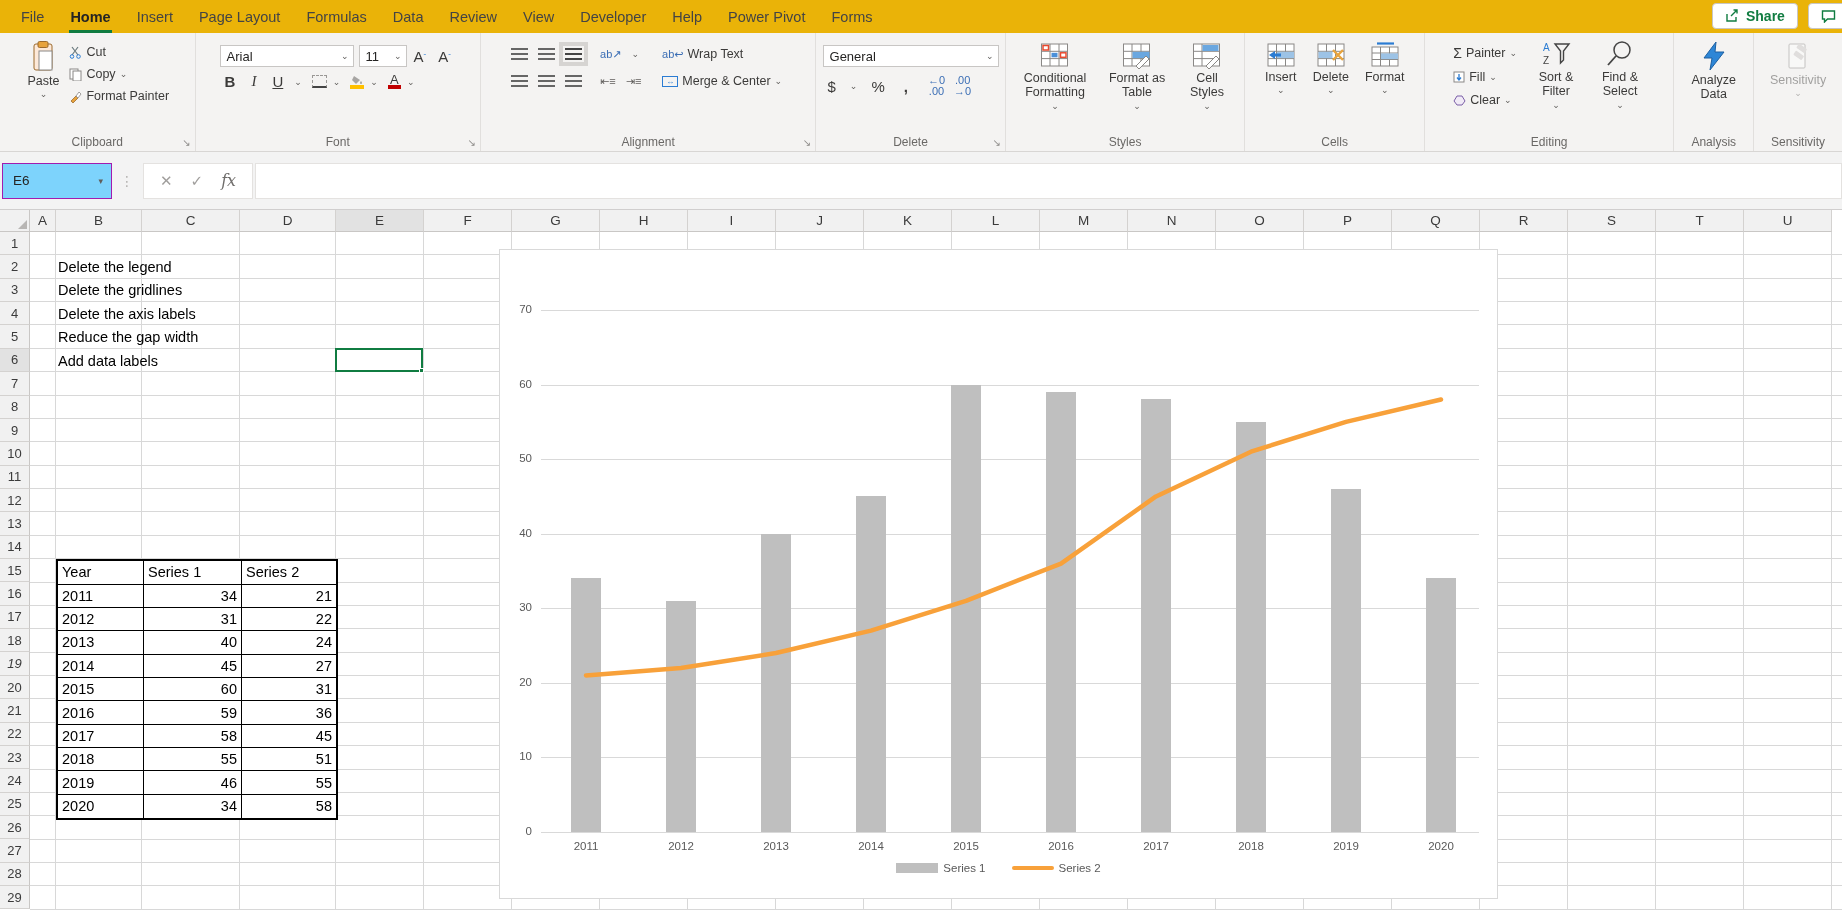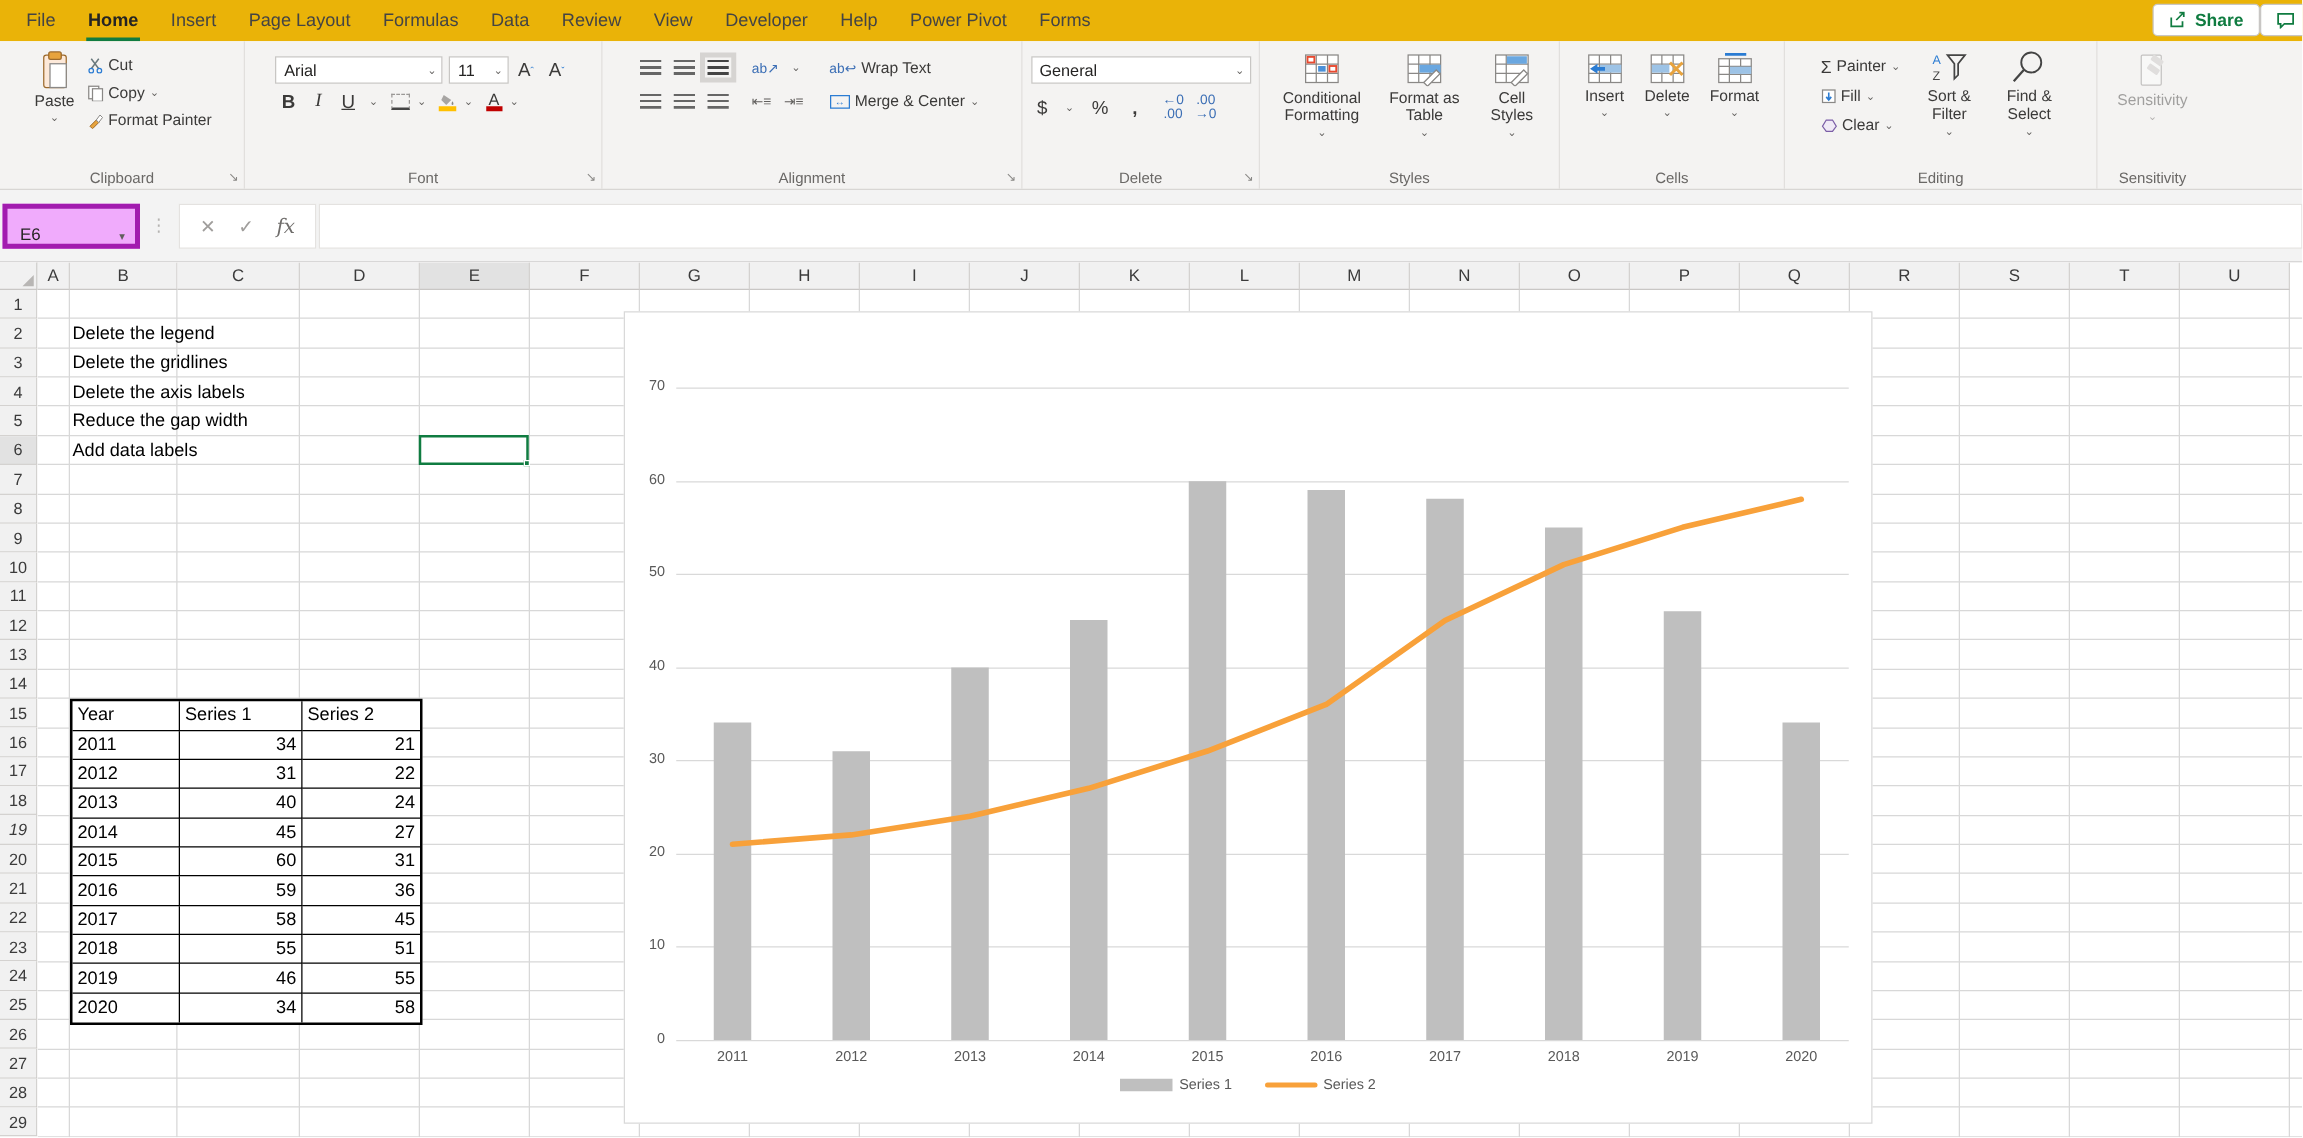--- a/index.html
+++ b/index.html
@@ -6,21 +6,21 @@
   *{box-sizing:border-box;}
   .app{position:relative;width:1842px;height:910px;overflow:hidden;
        font-family:"Liberation Sans","DejaVu Sans",sans-serif;color:#323130;background:#fff;}
 
   
   .tabbar{position:absolute;left:0;top:0;width:100%;height:33px;background:#eab308;display:flex;align-items:center;}
   .tabs{display:flex;align-items:center;height:100%;padding-left:8px;}
   .tab{padding:0 13px;font-size:14.5px;color:#444;height:100%;display:flex;align-items:center;position:relative;cursor:default;white-space:nowrap;}
   .tab.active{font-weight:700;color:#252423;}
   .tab.active::after{content:"";position:absolute;left:12px;right:12px;bottom:0;height:3px;background:#107C41;}
-  .tab-actions{position:absolute;right:0;top:3px;display:flex;}
+  .tab-actions{position:absolute;right:0;top:3px;display:flex;gap:10px;}
   .pillbtn{display:flex;align-items:center;gap:6px;background:#fff;border:1px solid #c8c6c4;border-radius:4px;
            height:26px;padding:0 12px;font-size:14px;color:#107C41;font-weight:600;white-space:nowrap;}
   .pill-comments{margin-right:-44px;}
 
   
   .ribbon{position:absolute;left:0;top:33px;width:100%;height:119px;background:#f4f3f2;border-bottom:1px solid #d8d6d4;display:flex;}
   .rgroup{position:relative;border-right:1px solid #e1dfdd;height:100%;padding:4px 4px 18px 4px;display:flex;align-items:flex-start;justify-content:center;}
   .glabel{position:absolute;bottom:2px;left:0;right:0;text-align:center;font-size:12px;color:#6a6866;}
   .launcher{position:absolute;bottom:3px;right:4px;font-size:10px;color:#8a8886;line-height:10px;}
   .rbig{display:flex;flex-direction:column;align-items:center;justify-content:flex-start;gap:2px;
@@ -36,21 +36,21 @@
   .iconrow{display:flex;align-items:center;gap:2px;}
   .col2{display:flex;flex-direction:column;gap:5px;}
   .bars{display:inline-block;width:17px;height:12px;background:repeating-linear-gradient(#666 0 2px,transparent 2px 5px);}
   .bars.sel{outline:4px solid #d6d4d2;outline-offset:2px;background:repeating-linear-gradient(#444 0 2px,transparent 2px 5px);}
   .mini{font-size:11px;color:#3b6eb5;}
   .grayed{opacity:.45;}
   .stack2{display:flex;flex-direction:column;align-items:center;}
 
   
   .frow{position:absolute;left:0;top:152px;width:100%;height:58px;background:#f3f3f3;border-bottom:1px solid #d0cece;display:flex;align-items:center;}
-  .namebox{width:110px;height:36px;background:#f0abfc;border:4px solid #a21caf;margin-left:2px;display:flex;align-items:flex-end;
+  .namebox{width:110px;height:36px;background:#7dd3fc;border:1px solid #a21caf;margin-left:2px;display:flex;align-items:center;
            font-size:13.5px;color:#252423;padding-left:10px;position:relative;}
   .namebox .chev{position:absolute;right:8px;}
   .vdots{color:#b5b3b1;font-size:14px;margin:0 8px;letter-spacing:1px;}
   .fxbtns{display:flex;align-items:center;gap:18px;background:#fff;border:1px solid #e4e2e0;height:36px;padding:0 16px;}
   .fxbtns span{color:#a09e9c;font-size:15px;}
   .fx-it{font-family:"DejaVu Serif","Liberation Serif",serif;font-style:italic;color:#6f6d6b !important;font-size:16px !important;}
   .finput{flex:1;height:36px;background:#fff;border:1px solid #e4e2e0;margin-left:2px;margin-right:0;}
 
   
   .sheet{position:absolute;left:0;top:210px;width:1842px;height:700px;background:#fff;}
@@ -404,20 +404,31 @@
                 <path d="M10 16L2 25" stroke="#444" stroke-width="1.8"></path>
               </svg>
           </span>
           <span>Find &amp; Select</span>
           <span class="chev">⌄</span>
         </div>
       </div>
       <div class="glabel">Editing</div>
     </div>
 
+    <div class="rgroup" style="width:80px">
+      <div class="rbig" style="width:70px;padding-top:4px">
+        <span class="icobox">
+          <svg width="26" height="30" viewBox="0 0 26 30">
+              <path d="M15 1L3 17h8l-2 12L23 11h-9z" fill="#2E86D6" stroke="#1d5fa0" stroke-width="1"></path>
+            </svg>
+        </span>
+        <span>Analyze Data</span>
+      </div>
+      <div class="glabel">Analysis</div>
+    </div>
 
     <div class="rgroup" style="width:88px;border-right:none">
       <div class="rbig grayed" style="width:78px;padding-top:4px">
         <span class="icobox">
           <svg width="26" height="30" viewBox="0 0 26 30">
               <rect x="4" y="3" width="16" height="24" rx="1" fill="#fff" stroke="#8a8886"></rect>
               <rect x="12" y="5" width="10" height="5" rx="1" fill="#c8c6c4" transform="rotate(35 17 7)"></rect>
               <rect x="9" y="12" width="10" height="5" rx="1" fill="#c8c6c4" transform="rotate(35 14 14)"></rect>
             </svg>
         </span>

